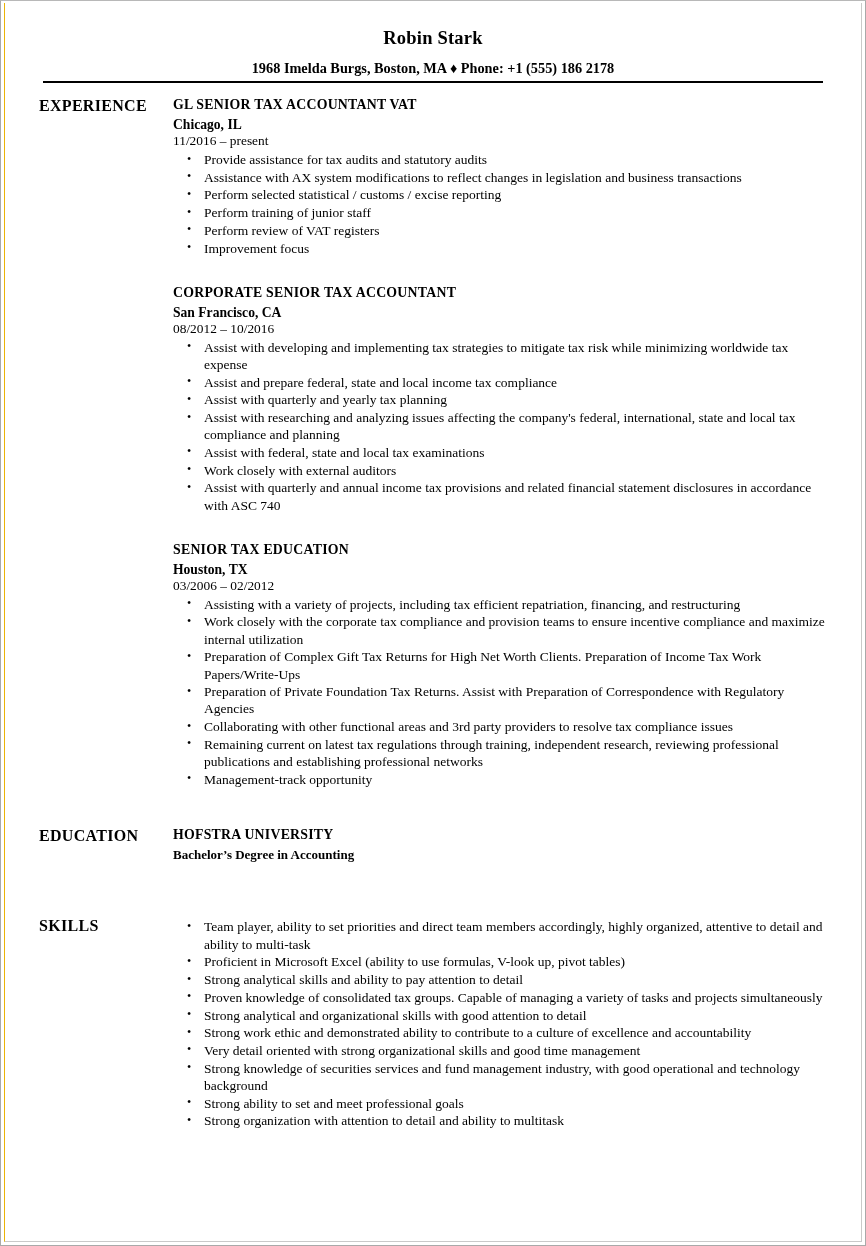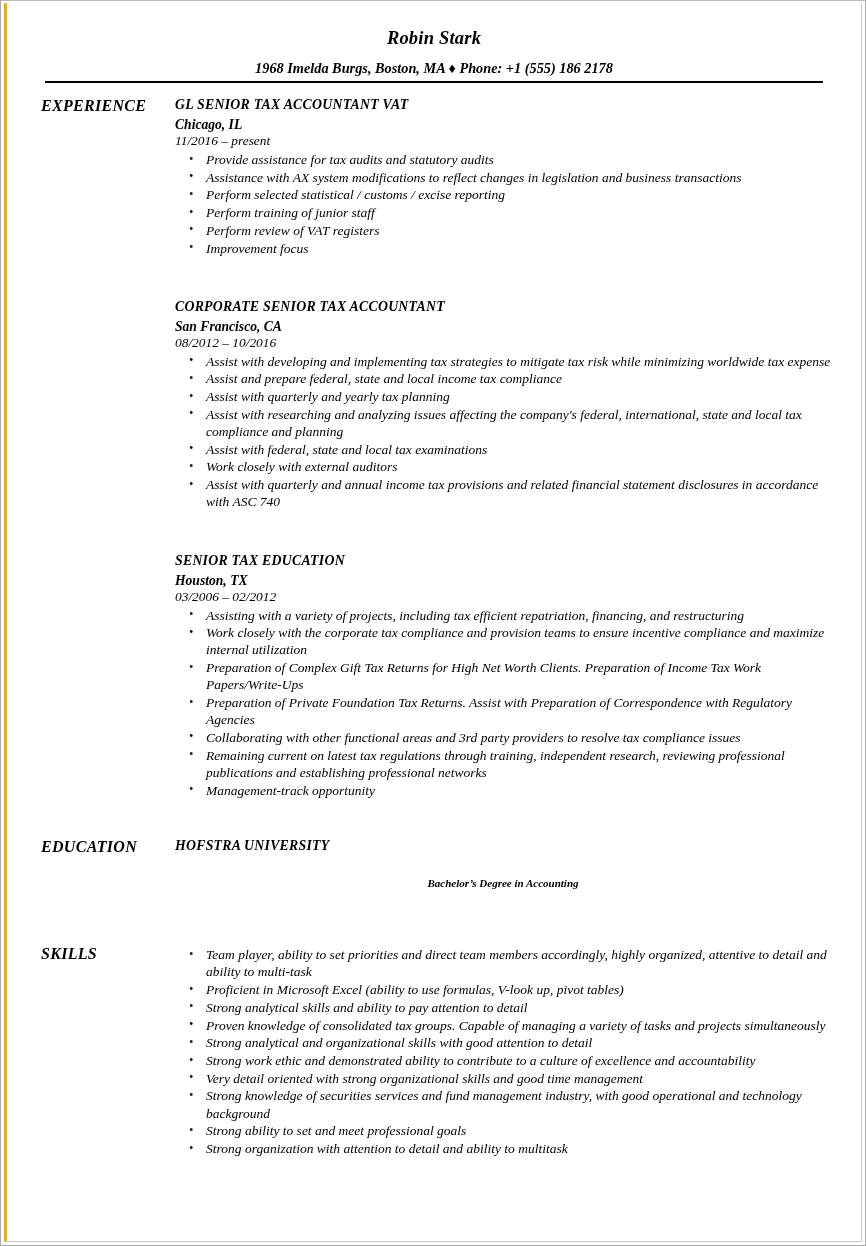--- a/index.html
+++ b/index.html
@@ -24,24 +24,23 @@
     background: #ffffff;
     border-left: 1px solid #a9a9a9;
     border-right: 1px solid #a9a9a9;
     border-top: 1px solid #b8b8b8;
     border-bottom: 1px solid #a9a9a9;
     padding: 0;
   }
   #page-inner {
     position: absolute;
     left: 3px; top: 2px; right: 3px; bottom: 3px;
-    border-left: 3px solid #eab308;
+    border-left: 1px solid #eab308;
     border-right: 1px solid #c9c9c9;
     border-bottom: 1px solid #c9c9c9;
-    font-style: italic;
   }
 
   
   .header {
     padding-top: 24px;
     text-align: center;
   }
   .cand-name {
     font-size: 18.5px;
     font-weight: bold;
@@ -80,21 +79,21 @@
     line-height: 17px;
     padding-top: 1px;
   }
   .sec-body {
     flex: 1;
     padding-right: 30px;
   }
 
   
   .job { margin-bottom: 0; }
-  .job + .job { margin-top: 41px; }
+  .job + .job { margin-top: 27px; }
   .job-title {
     font-size: 13.8px;
     font-weight: bold;
     letter-spacing: 0.25px;
     line-height: 18px;
   }
   .job-loc {
     font-size: 13.6px;
     font-weight: bold;
     line-height: 17px;
@@ -131,25 +130,24 @@
   }
 
   
   .edu-school {
     font-size: 13.8px;
     font-weight: bold;
     letter-spacing: 0.25px;
     line-height: 18px;
   }
   .edu-degree {
-    font-size: 11px;
-    font-weight: bold;
-    line-height: 18px;
-    margin-top: 19px;
-    text-align: center;
+    font-size: 13px;
+    font-weight: bold;
+    line-height: 18px;
+    margin-top: 2px;
   }
 
   .sec-education { margin-top: 38px; }
   .sec-skills { margin-top: 52px; }
 </style>
 </head>
 <body>
 
 <div id="page">
   <div id="page-inner">

